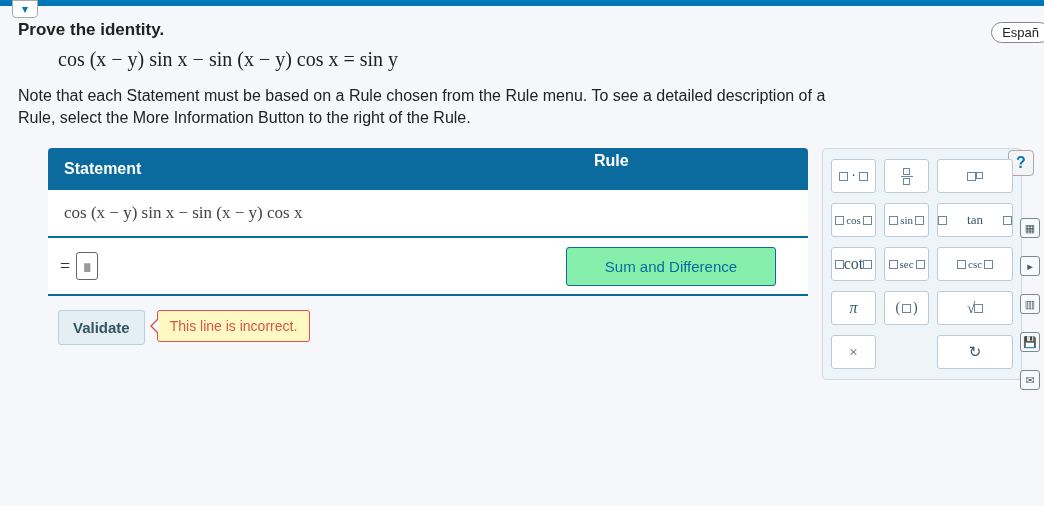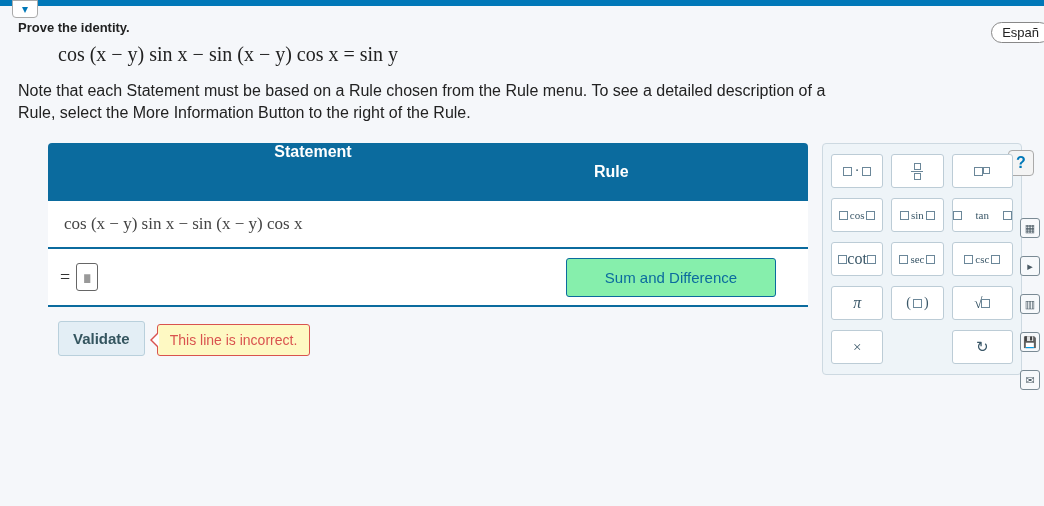--- a/index.html
+++ b/index.html
@@ -29,21 +29,21 @@
     display: flex;
     align-items: center;
     justify-content: center;
     color: #0078b8;
     font-size: 12px;
   }
   .content {
     padding: 14px 18px 0 18px;
   }
   .prove-line {
-    font-size: 13px;
+    font-size: 17px;
     font-weight: bold;
     margin-bottom: 0;
   }
   .espanol {
     position: absolute;
     top: 22px;
     right: -6px;
     border: 1px solid #888;
     border-radius: 12px;
     padding: 2px 10px;
@@ -89,26 +89,25 @@
   .hdr-row {
     display: flex;
     background: #0b6b9e;
     color: #fff;
     font-weight: bold;
     border-top-left-radius: 4px;
     border-top-right-radius: 4px;
   }
   .hdr-statement {
     flex: 1;
-    padding: 0 16px;
-    text-align: center;
+    padding: 12px 16px;
   }
   .hdr-rule {
     width: 230px;
-    padding: 20px 16px;
+    padding: 4px 16px;
   }
   .body-row {
     display: flex;
     align-items: center;
     background: #fff;
     border-bottom: 2px solid #0b6b9e;
     min-height: 48px;
     padding: 0 12px;
   }
   .stmt-cell {
@@ -154,21 +153,21 @@
     border: 1px solid #0b6b9e;
     background: #86efac;
     color: #0b6b9e;
     font-size: 15px;
     text-align: center;
     border-radius: 3px;
     cursor: pointer;
   }
   .validate-row {
     display: flex;
-    align-items: flex-end;
+    align-items: flex-start;
     gap: 12px;
     padding: 14px 10px;
   }
   .validate-btn {
     background: #e3eef5;
     border: 1px solid #b9d0dc;
     padding: 8px 14px;
     font-size: 15px;
     font-weight: bold;
     color: #34555f;
@@ -324,21 +323,21 @@
           <span style="margin:16px 2px;font-size:11px">cos</span>
           <span class="ph"></span>
         </div>
       <div class="key">
           <span class="ph"></span>
           <span style="margin:8px 2px;font-size:11px">sin</span>
           <span class="ph"></span>
         </div>
       <div class="key">
           <span class="ph"></span>
-          <span style="margin:0 14px;font-size:11px">tan</span>
+          <span style="margin:0 20px;font-size:13px">tan</span>
           <span class="ph"></span>
         </div>
 
       <div class="key">
           <span class="ph"></span>
           <span style="margin:0 0;font-size:16px">cot</span>
           <span class="ph"></span>
         </div>
       <div class="key">
           <span class="ph"></span>

